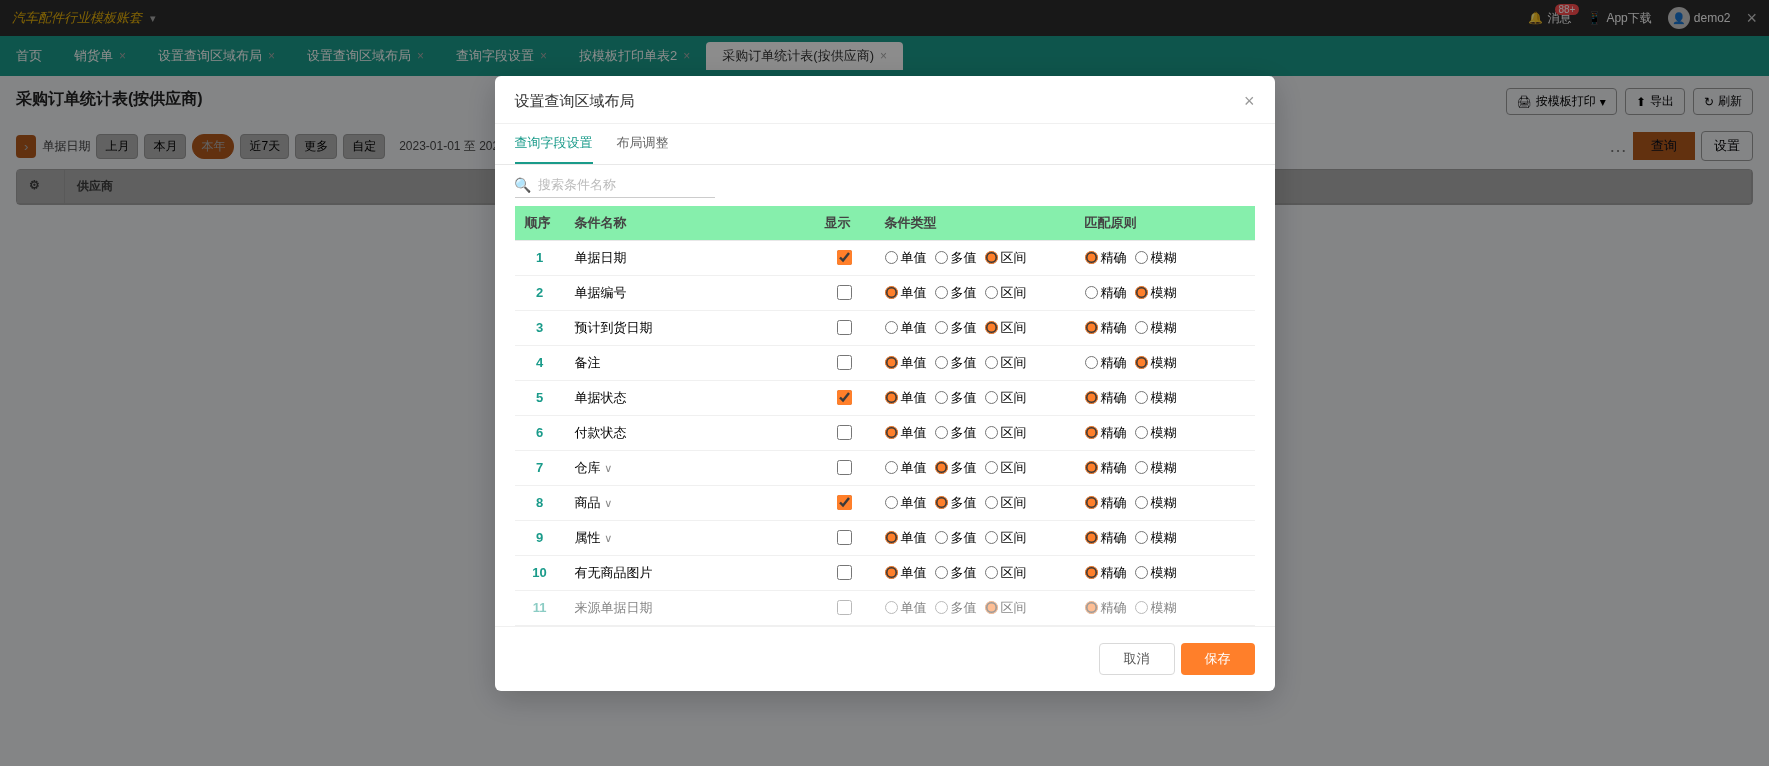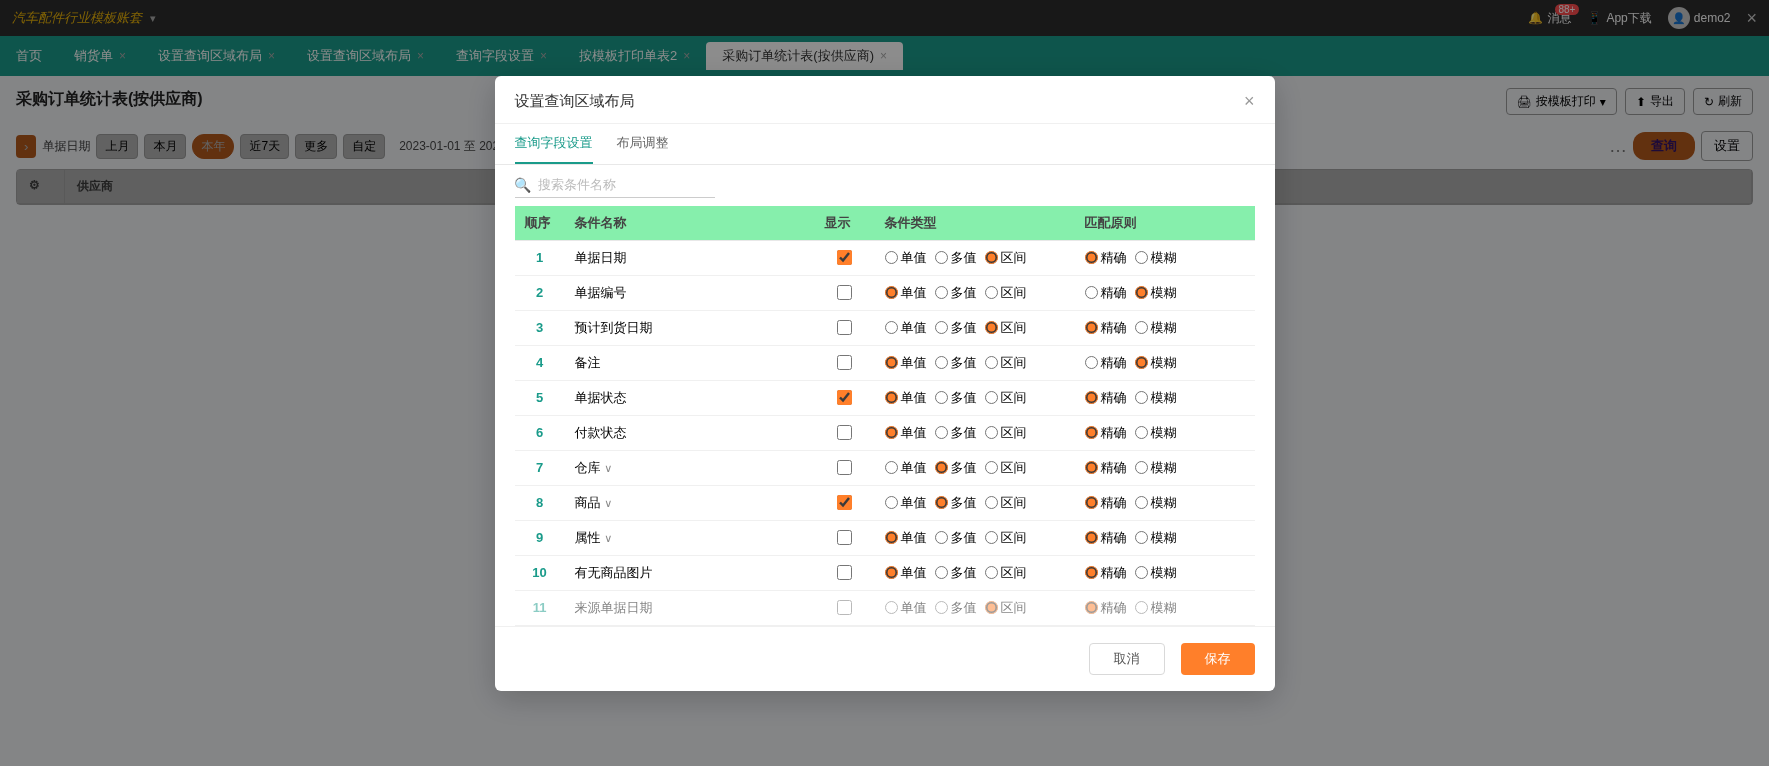--- a/index.html
+++ b/index.html
@@ -65,21 +65,21 @@
       background: none;
       border: 1px solid #ddd;
       border-radius: 4px;
       padding: 4px 10px;
       cursor: pointer;
       font-size: 12px;
       display: flex;
       align-items: center;
       gap: 4px;
     }
-    .btn-query { background: #ff7f2a; color: #4c1d95; border: none; border-radius: 12px; padding: 5px 18px; cursor: pointer; font-size: 13px; font-weight: bold; }
+    .btn-query { background: #ff7f2a; color: #0f172a; border: none; border-radius: 0; padding: 5px 18px; cursor: pointer; font-size: 13px; }
     .btn-settings { background: none; border: 1px solid #ddd; border-radius: 4px; padding: 5px 12px; cursor: pointer; font-size: 13px; }
 
     
     .filter-bar {
       display: flex;
       align-items: center;
       gap: 6px;
       margin-bottom: 8px;
     }
     .filter-toggle { background: #ff7f2a; border: none; color: #fff; border-radius: 4px; padding: 4px 8px; cursor: pointer; }
@@ -220,21 +220,21 @@
 
     
     .modal-table-wrap::-webkit-scrollbar { width: 6px; }
     .modal-table-wrap::-webkit-scrollbar-thumb { background: #ccc; border-radius: 3px; }
 
     
     .modal-footer {
       display: flex;
       justify-content: flex-end;
       padding: 16px 20px;
-      gap: 16px;
+      gap: 6px;
       border-top: 1px solid #f0f0f0;
     }
     .btn-cancel {
       background: #fff;
       border: 1px solid #d9d9d9;
       border-radius: 4px;
       padding: 6px 24px;
       cursor: pointer;
       font-size: 13px;
       color: #555;

